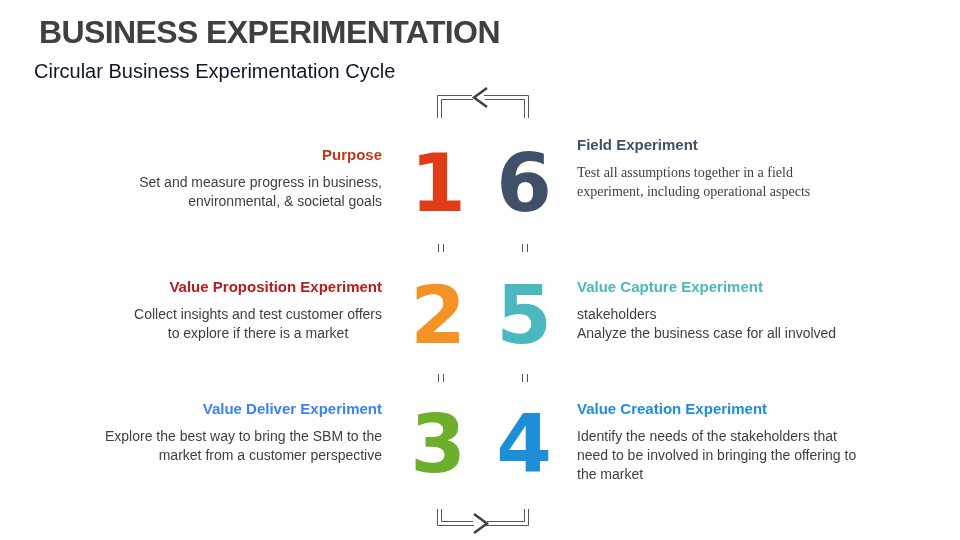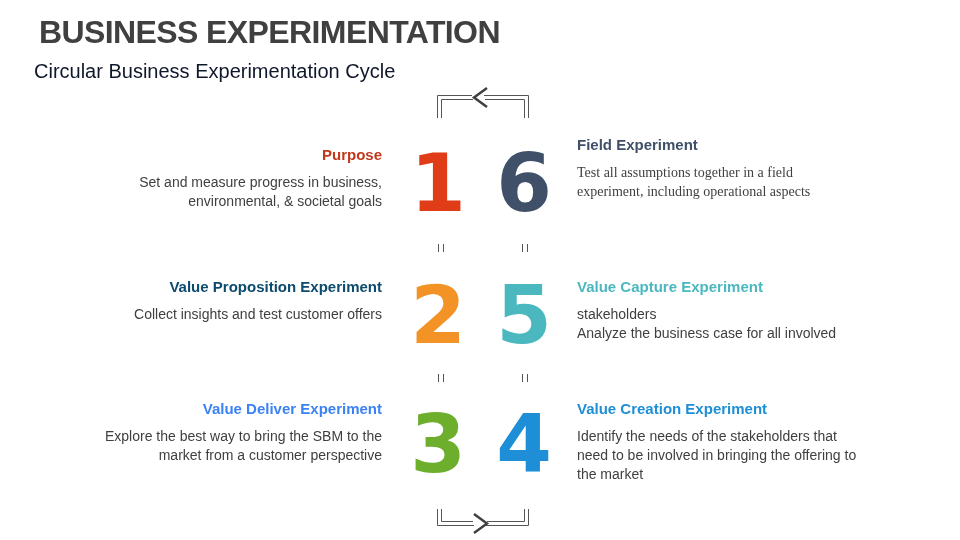--- a/index.html
+++ b/index.html
@@ -59,23 +59,24 @@
 <div class="num" style="left:494px;top:276px;color:#4BB8C0;">5</div>
 <div class="num" style="left:408px;top:405px;color:#6DAF2D;">3</div>
 <div class="num" style="left:494px;top:405px;color:#1E8FD6;">4</div>
 
 <div class="heading left" style="top:146px;color:#C0391B;">Purpose</div>
 <div class="desc left" style="top:173px;">
   <div>Set and measure progress in business,</div>
   <div>environmental, &amp; societal goals</div>
 </div>
 
-<div class="heading left" style="top:278px;color:#0c4a6e;">Value Proposition Experiment</div>
+<div class="heading left" style="top:278px;color:#b91c1c;">Value Proposition Experiment</div>
 <div class="desc left" style="top:305px;text-align:center;">
   <div>Collect insights and test customer offers</div>
+  <div>to explore if there is a market</div>
 </div>
 
 <div class="heading left" style="top:400px;color:#3b82f6;">Value Deliver Experiment</div>
 <div class="desc left" style="top:427px;">
   <div>Explore the best way to bring the SBM to the</div>
   <div>market from a customer perspective</div>
 </div>
 
 <div class="heading right" style="top:136px;color:#3F5068;">Field Experiment</div>
 <div class="desc right" style="top:163px;font-family:Liberation Serif, serif;">

